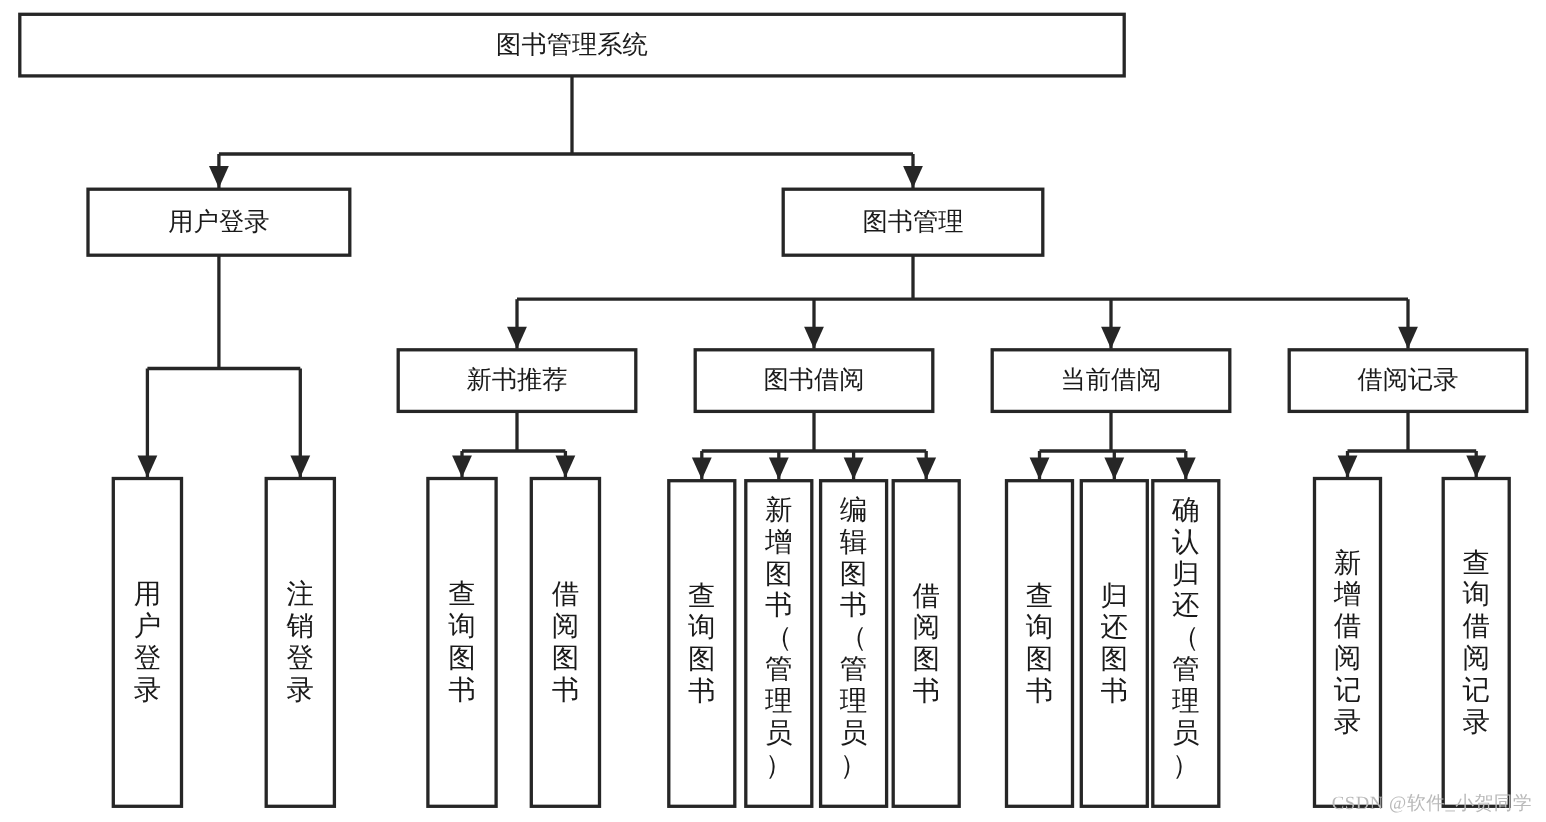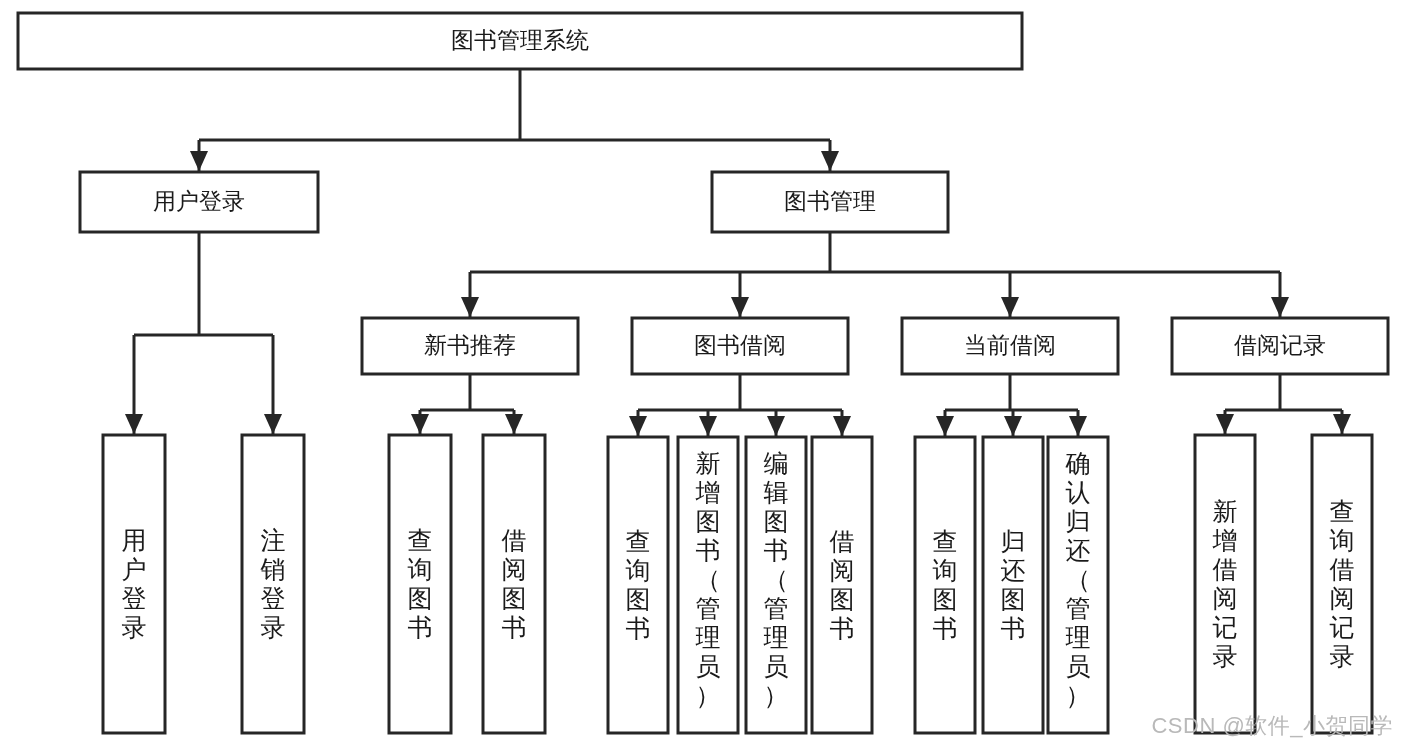--- a/index.html
+++ b/index.html
@@ -52,22 +52,22 @@
   .node-label-v {
     font-family: "Liberation Sans", "DejaVu Sans", sans-serif;
     font-size: 25px;
     fill: #1a1a1a;
     text-anchor: middle;
   }
   .watermark {
     position: absolute;
     right: 12px;
     bottom: 6px;
-    font-family: Liberation Sans, sans-serif;
-    font-size: 22px;
+    font-family: Liberation Serif, serif;
+    font-size: 17px;
     color: #b9b9b9;
     letter-spacing: 0.5px;
     white-space: nowrap;
     user-select: none;
   }
 </style>
 </head>
 <body>
 
 <div id="diagram-root">

